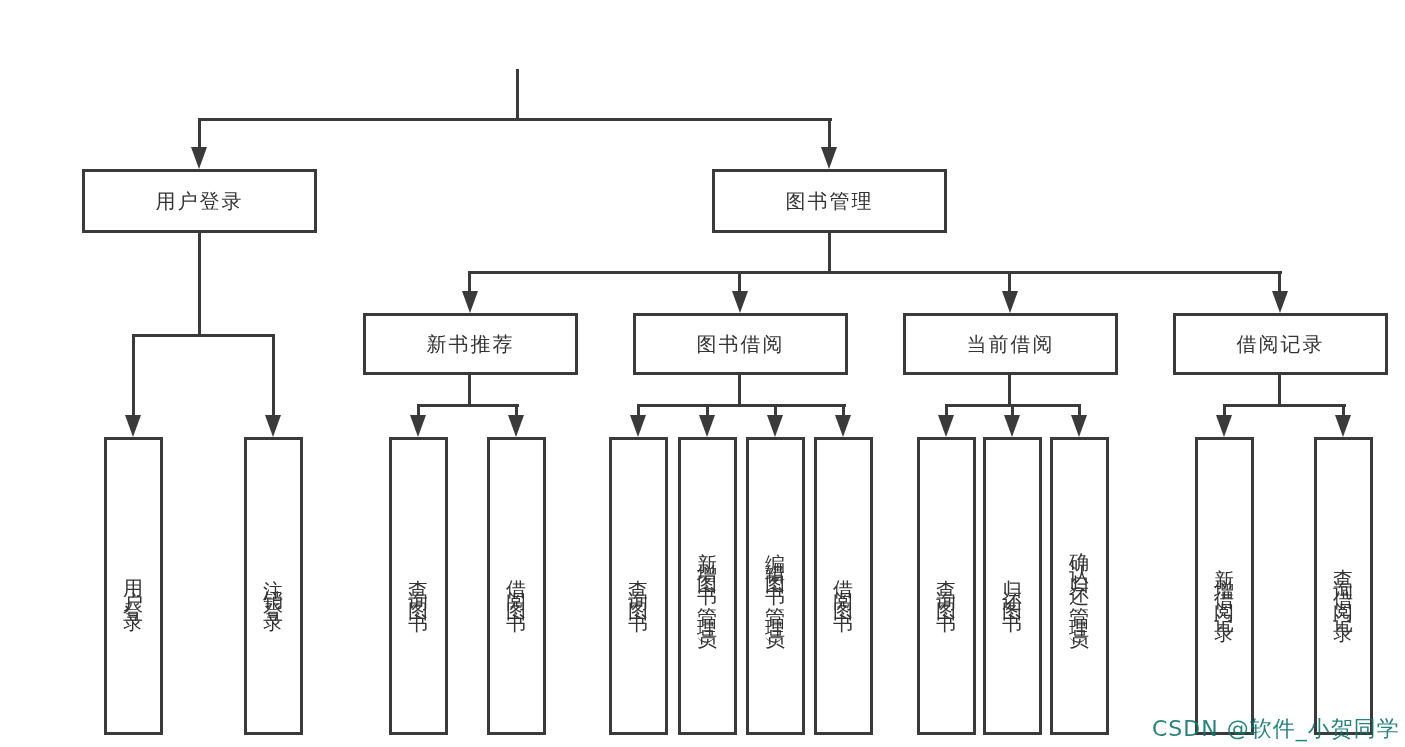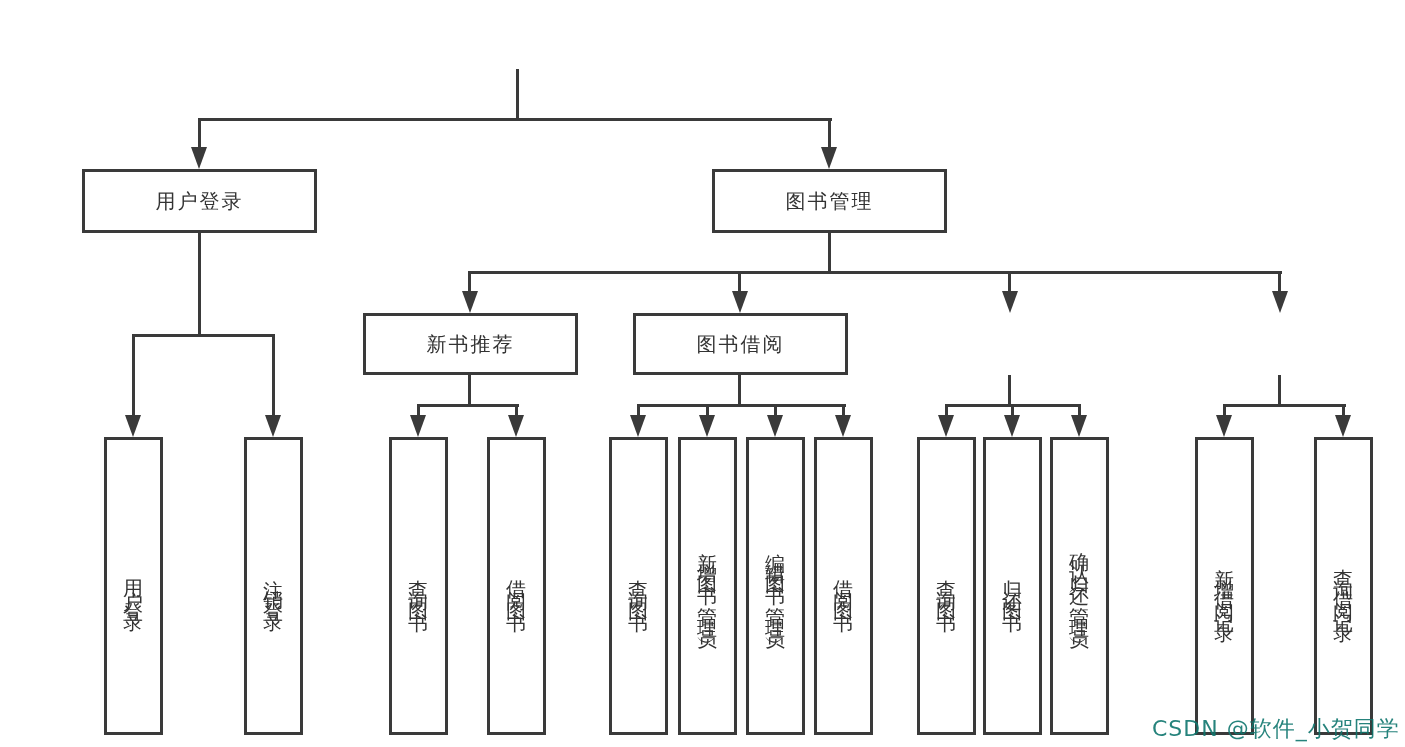--- a/index.html
+++ b/index.html
@@ -44,21 +44,27 @@
   </div>
 
   <div class="node" style="left:633px;top:313px;width:215px;height:62px;">
     <span>图书借阅</span>
   </div>
 
   <div class="node" style="left:363px;top:313px;width:215px;height:62px;">
     <span>新书推荐</span>
   </div>
 
+  <div class="node" style="left:903px;top:313px;width:215px;height:62px;">
+    <span>当前借阅</span>
+  </div>
 
+  <div class="node" style="left:1173px;top:313px;width:215px;height:62px;">
+    <span>借阅记录</span>
+  </div>
 
   <div class="node leaf" style="left:104px;top:437px;width:59px;height:298px;">
     <span class="vtext">用户登录</span>
   </div>
   <div class="node leaf" style="left:244px;top:437px;width:59px;height:298px;">
     <span class="vtext">注销登录</span>
   </div>
 
   <div class="node leaf" style="left:389px;top:437px;width:59px;height:298px;">
     <span class="vtext">查询图书</span>

